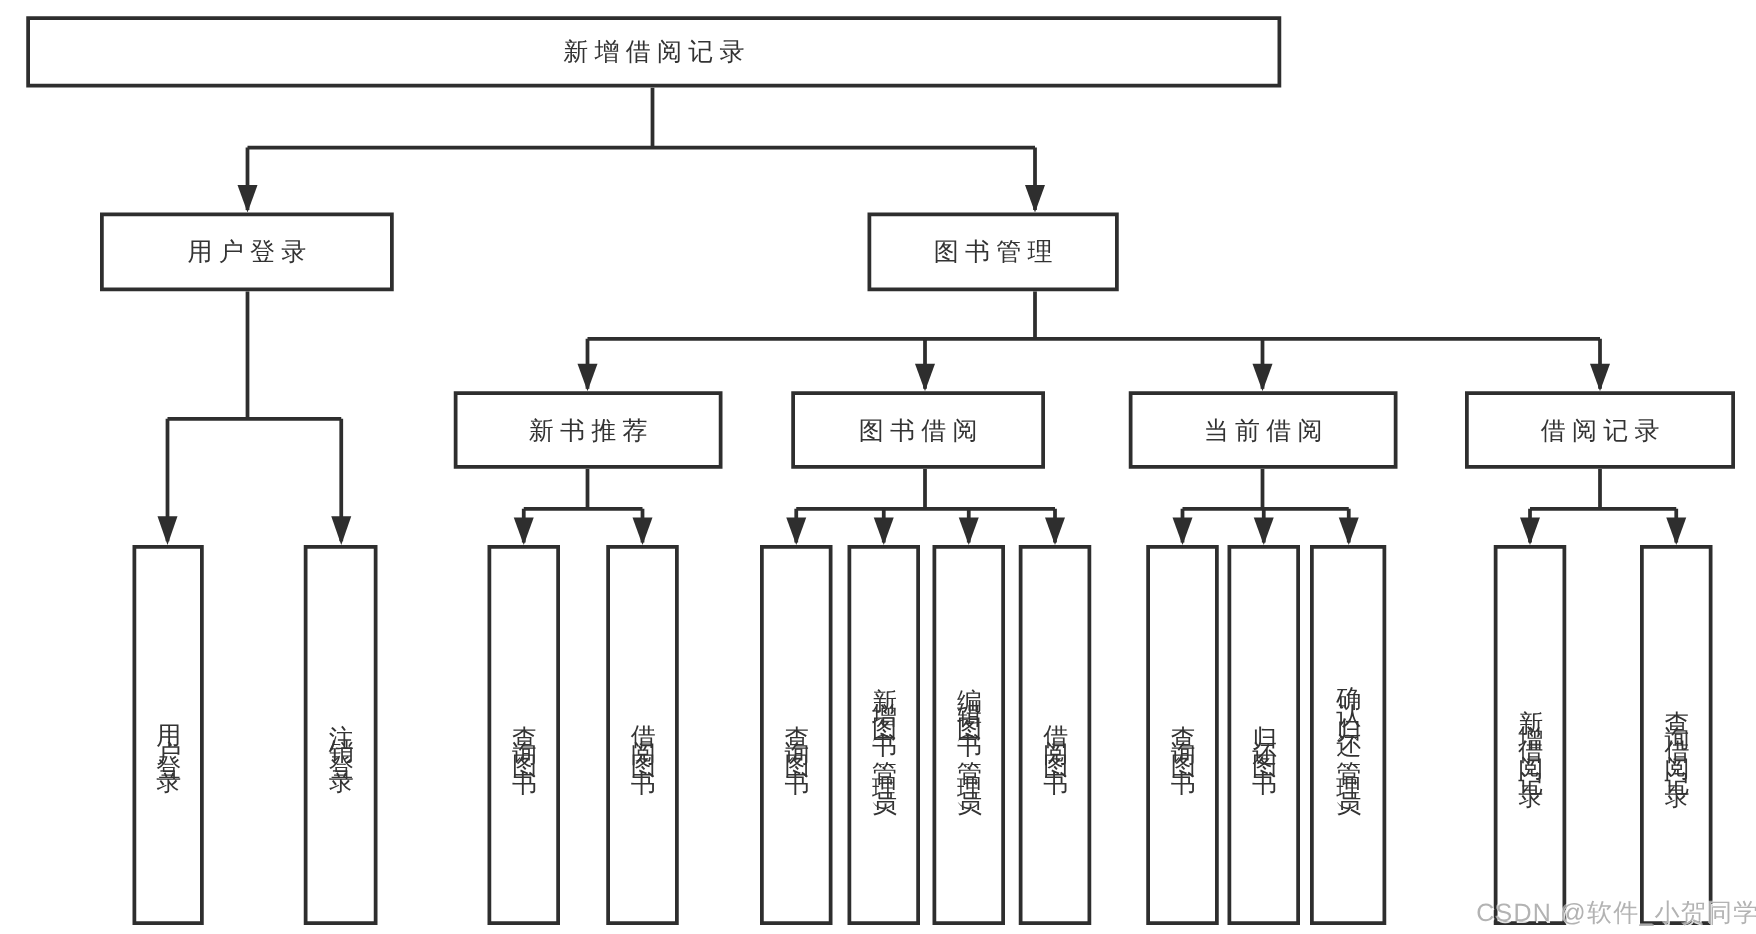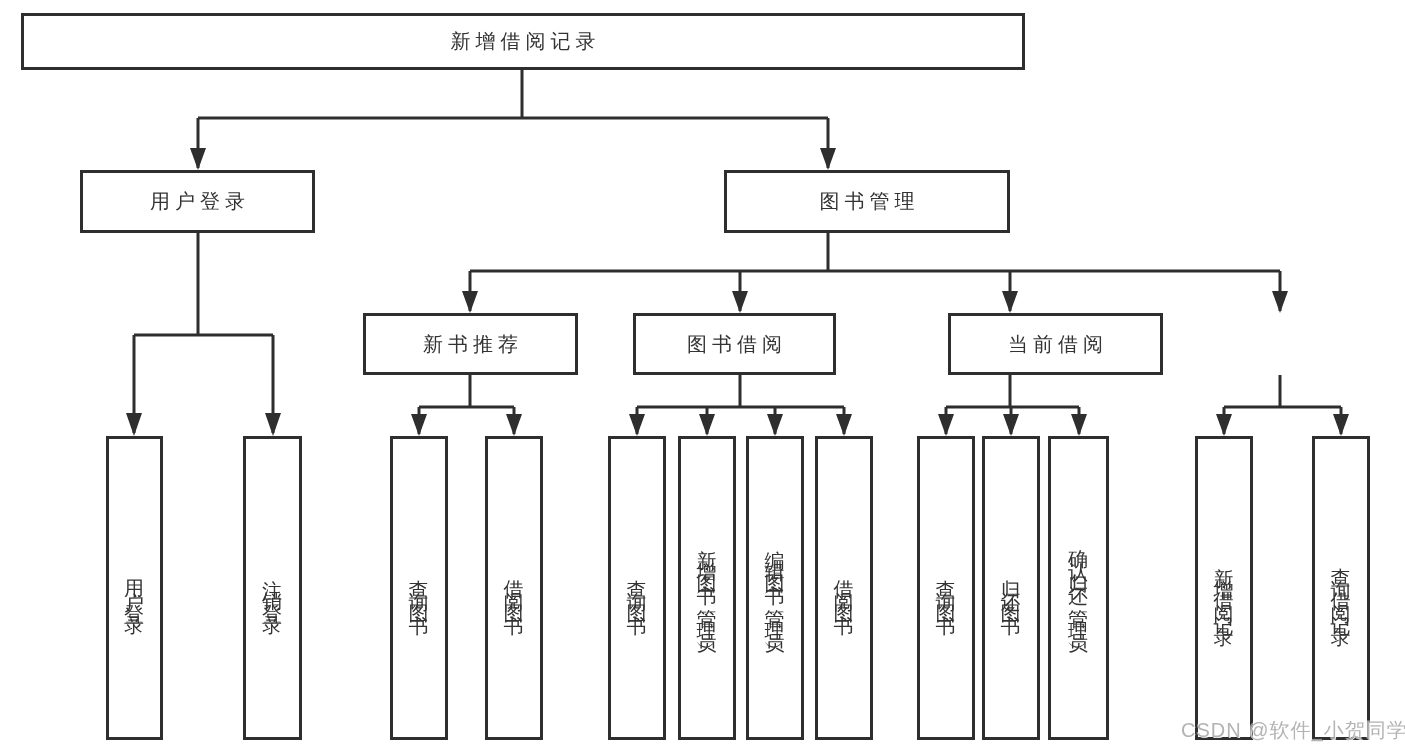--- a/index.html
+++ b/index.html
@@ -109,25 +109,26 @@
     <g>
       <path class="cline" d="M1280,375 L1280,407 M1224,407 L1341,407 M1224,407 L1224,434 M1341,407 L1341,434"></path>
       <polygon class="carrow" points="1216,414 1232,414 1224,436"></polygon>
       <polygon class="carrow" points="1333,414 1349,414 1341,436"></polygon>
     </g>
   </svg>
 
   <div class="box" style="left:21px; top:13px; width:1004px; height:57px;">新增借阅记录</div>
 
   <div class="box" style="left:80px; top:170px; width:235px; height:63px;">用户登录</div>
-  <div class="box" style="left:724px; top:170px; width:286px; height:63px;text-align:right;">图书管理</div>
+  <div class="box" style="left:694px; top:170px; width:201px; height:63px;text-align:right;">图书管理</div>
 
   <div class="box" style="left:363px; top:313px; width:215px; height:62px;">新书推荐</div>
   <div class="box" style="left:633px; top:313px; width:203px; height:62px;">图书借阅</div>
-  <div class="box" style="left:903px; top:313px; width:215px; height:62px;margin-left:45px;">当前借阅</div>
+  <div class="box" style="left:903px; top:313px; width:215px; height:62px;">当前借阅</div>
+  <div class="box" style="left:1172px; top:313px; width:216px; height:62px;">借阅记录</div>
 
   <div class="box vbox" style="left:106px; top:436px; width:57px; height:304px;">
     <span class="vtext">用户登录</span>
   </div>
   <div class="box vbox" style="left:243px; top:436px; width:59px; height:304px;">
     <span class="vtext">注销登录</span>
   </div>
 
   <div class="box vbox" style="left:390px; top:436px; width:58px; height:304px;">
     <span class="vtext">查询图书</span>

